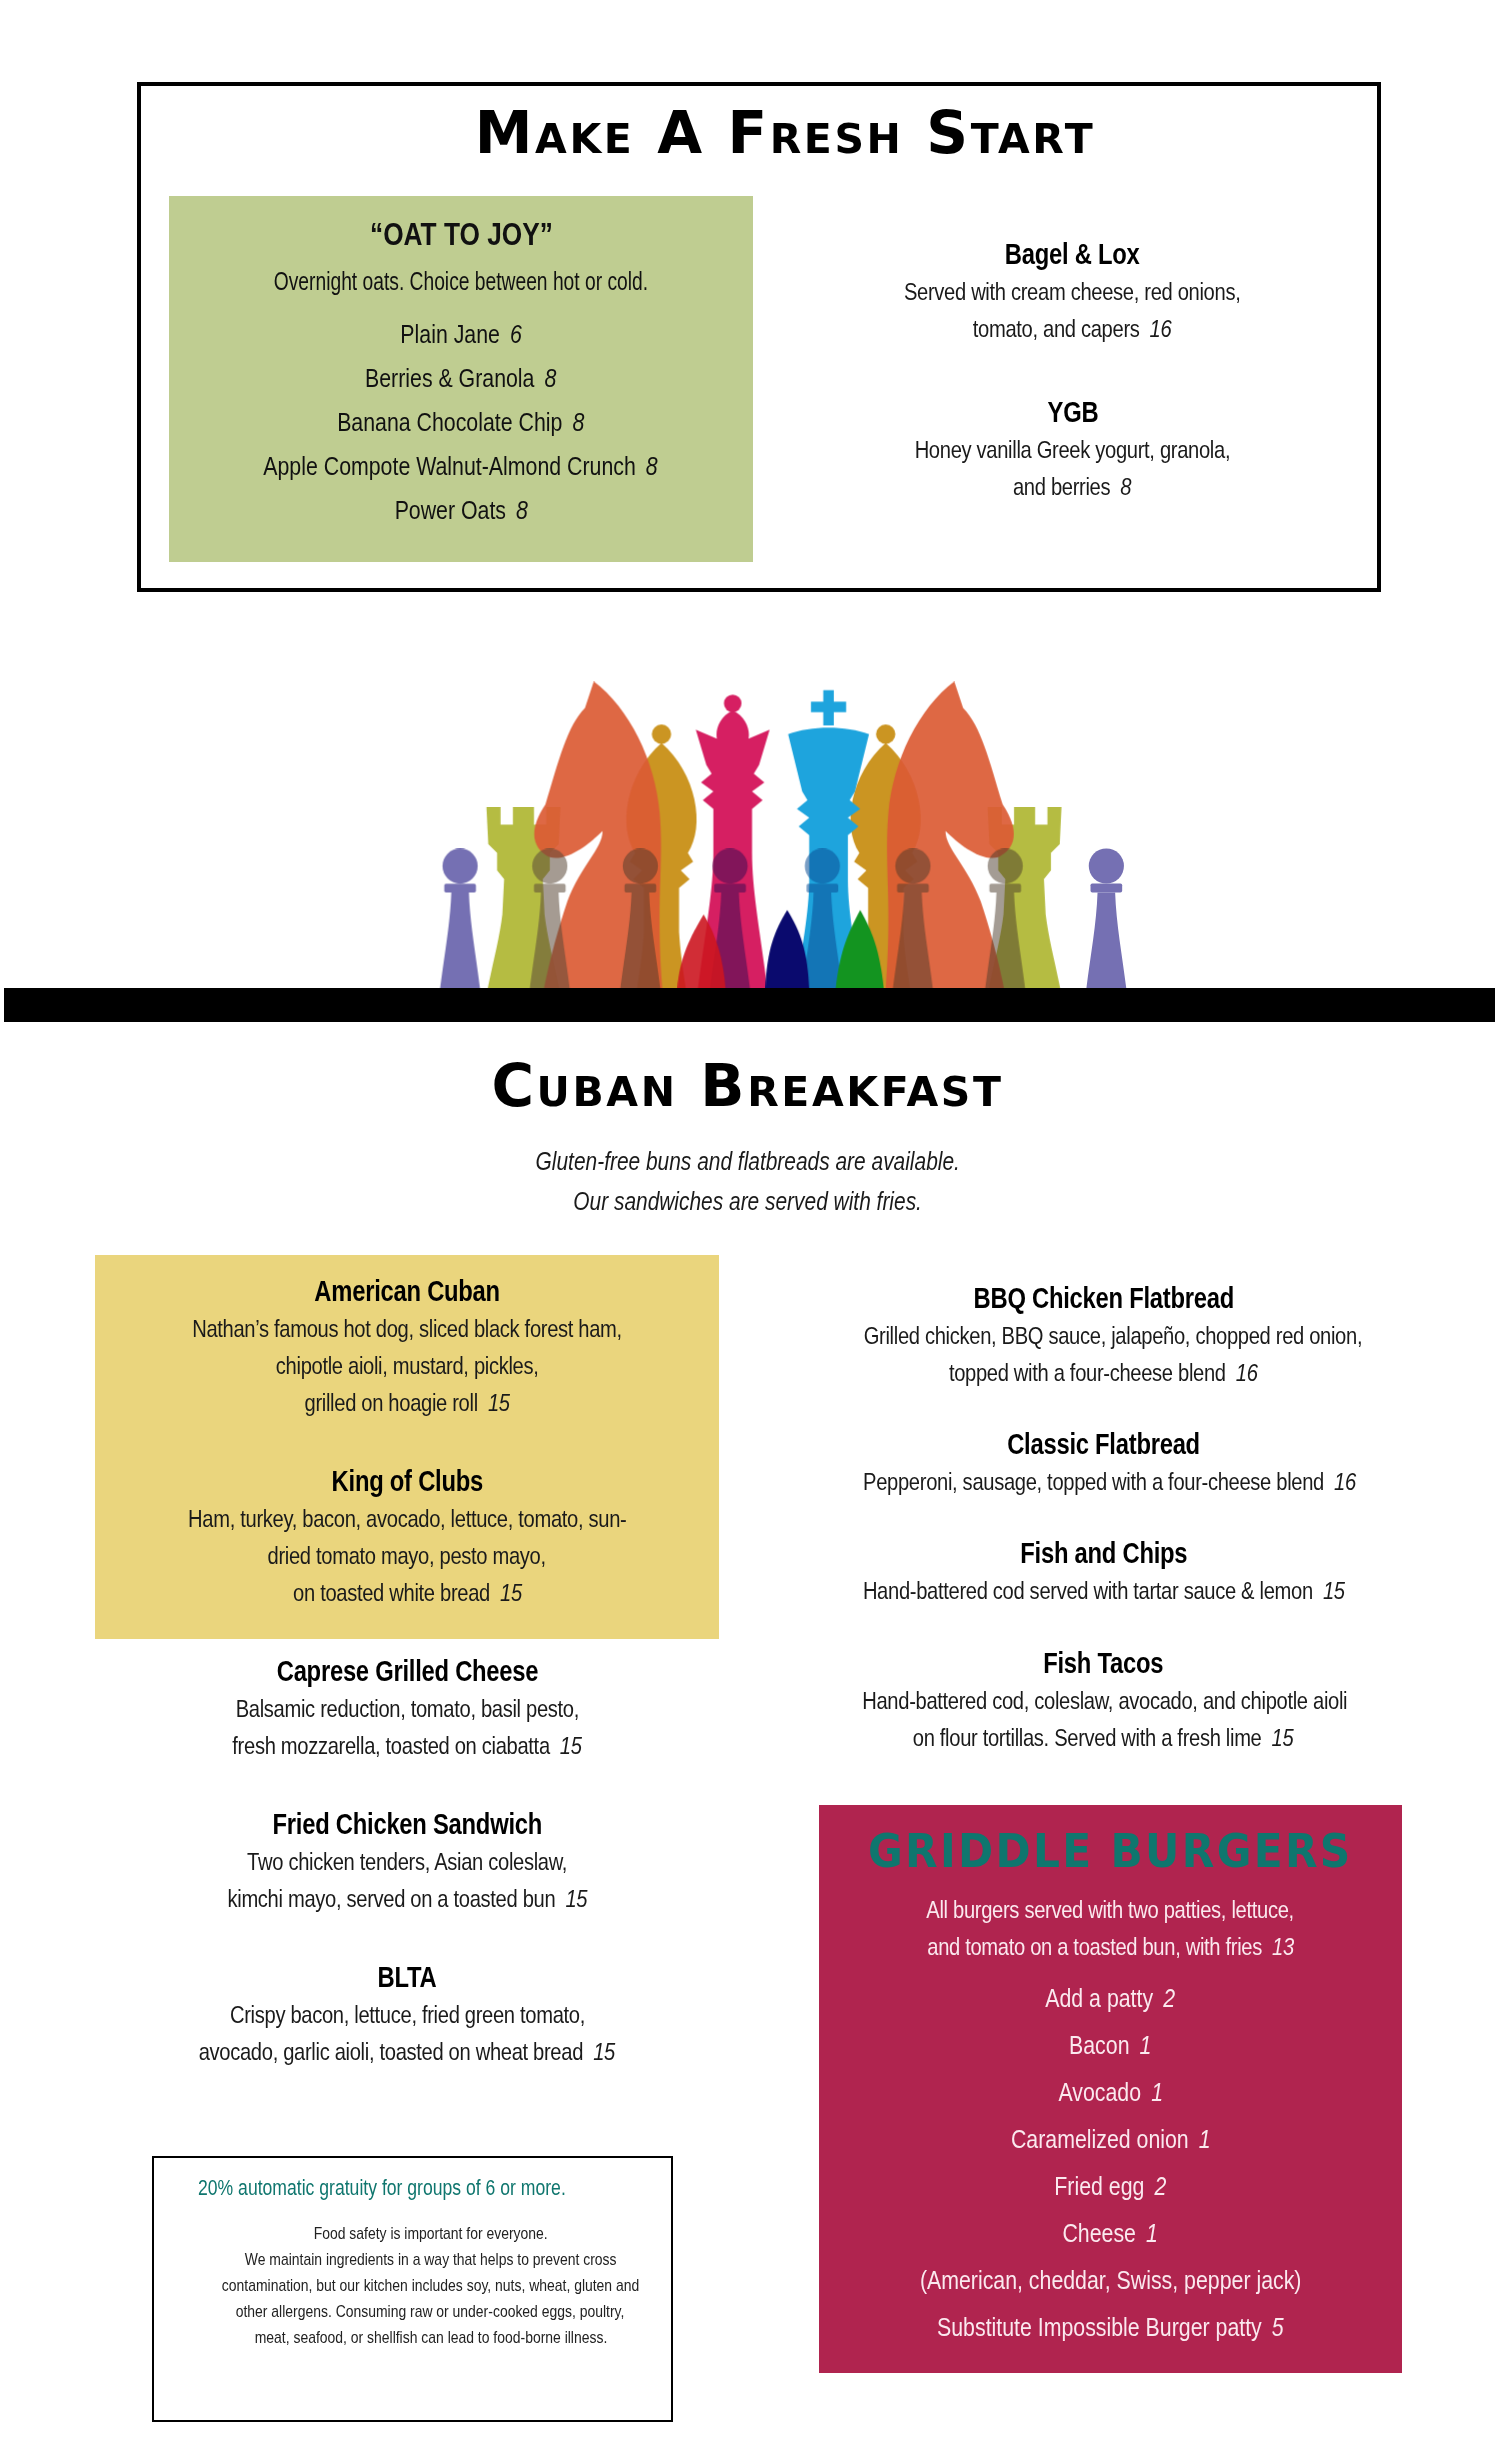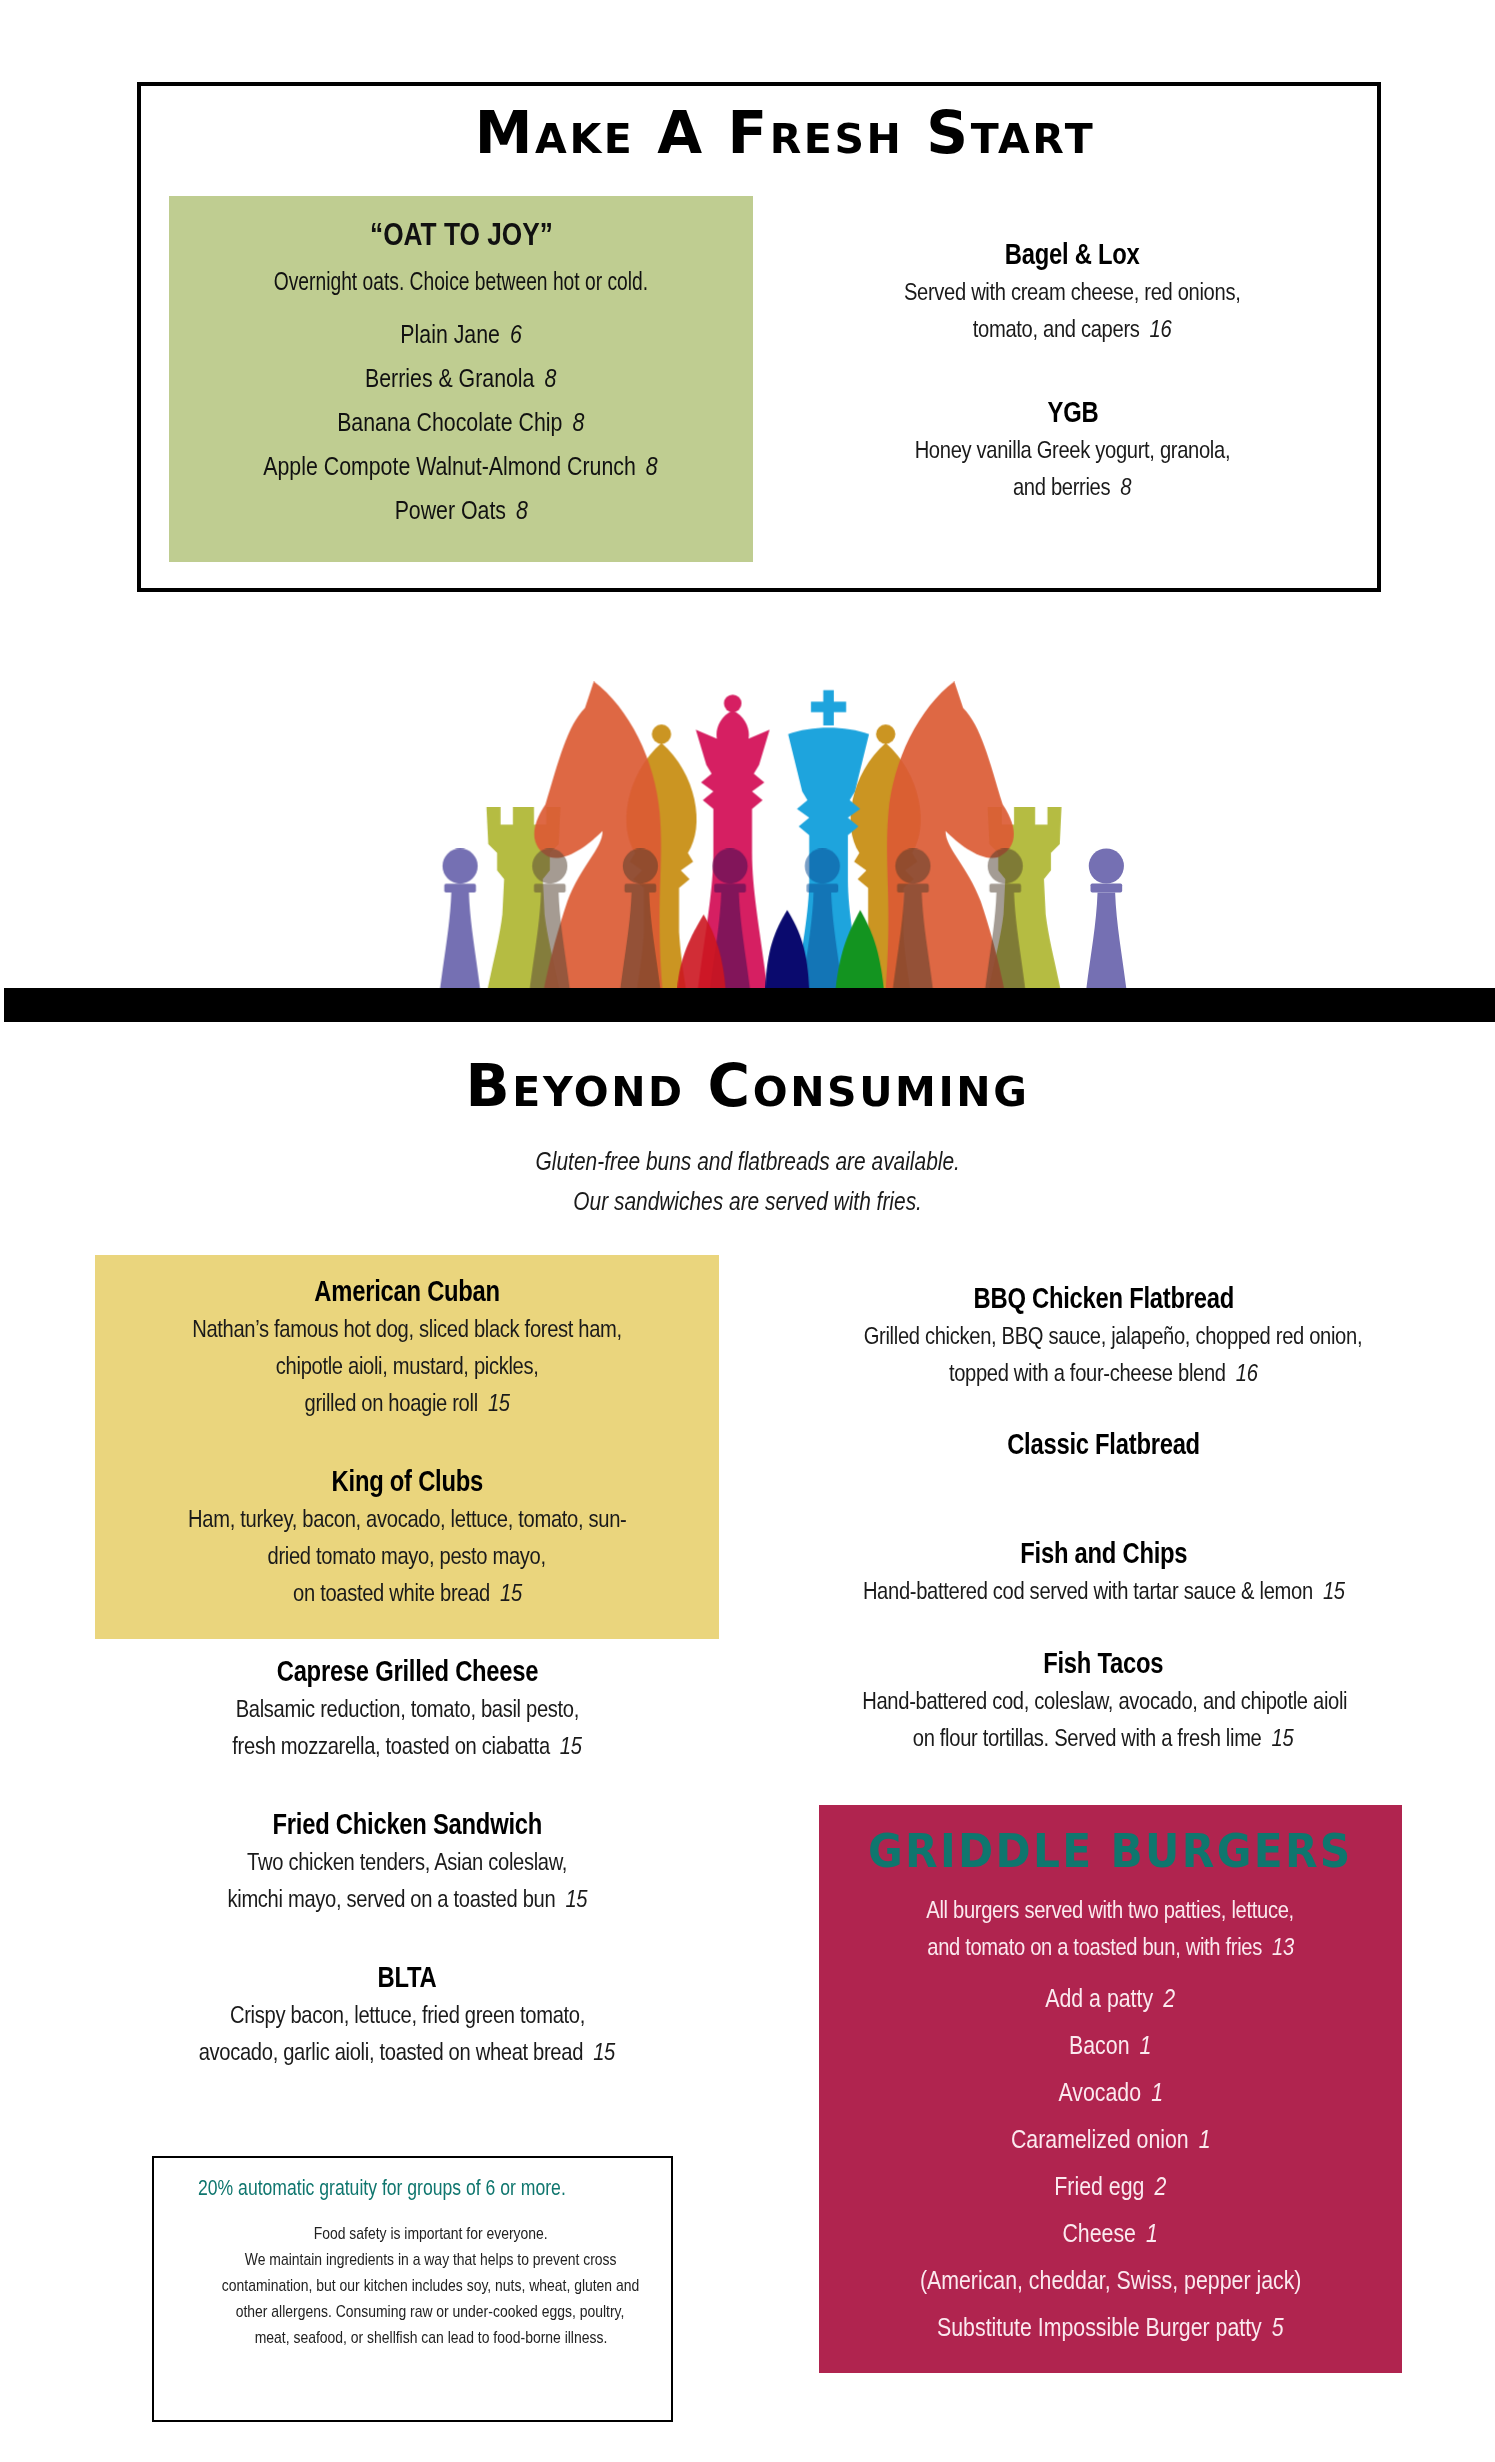--- a/index.html
+++ b/index.html
@@ -125,21 +125,21 @@
     <use href="#pawn" x="935" y="985" fill="#0b4f95" opacity="0.55"></use>
     <use href="#pawn" x="1038" y="985" fill="#4a3a2a" opacity="0.5"></use>
     <use href="#pawn" x="1143" y="985" fill="#4a3a2a" opacity="0.5"></use>
     <path d="M870 1125 C 872 1080, 880 1060, 895 1035 C 910 1060, 918 1080, 920 1125 Z" fill="#0a0a6e"></path>
     <path d="M950 1125 C 955 1080, 965 1060, 978 1035 C 992 1060, 1000 1080, 1005 1125 Z" fill="#139420"></path>
     <path d="M770 1125 C 772 1090, 785 1065, 800 1040 C 815 1065, 822 1090, 825 1125 Z" fill="#cc1620" opacity="0.9"></path>
   </g>
 </svg>
 <div id="black-bar" class="abs"></div>
 
-<div id="beyond-title" class="abs headline">Beyond Consuming</div>
+<div id="beyond-title" class="abs headline">Cuban Breakfast</div>
 <div id="beyond-sub" class="abs center">
   <div><span class="squeeze">Gluten-free buns and flatbreads are available.</span></div>
   <div><span class="squeeze">Our sandwiches are served with fries.</span></div>
 </div>
 
 <div id="yellow-box" class="abs"></div>
 
 <div class="abs lcol center" style="top:1273px;">
   <div class="item-title"><span class="squeeze">American Cuban</span></div>
   <div class="item-desc"><span class="squeeze">Nathan’s famous hot dog, sliced black forest ham,</span></div>
@@ -168,20 +168,21 @@
   <div class="item-desc"><span class="squeeze"><span>avocado, garlic aioli, toasted on wheat bread</span><span class="price">15</span></span></div>
 </div>
 
 <div class="abs rcol center" style="top:1280px;">
   <div class="item-title"><span class="squeeze">BBQ Chicken Flatbread</span></div>
   <div class="item-desc"><span class="squeeze">Grilled chicken, BBQ sauce, jalapeño, chopped red onion,</span></div>
   <div class="item-desc"><span class="squeeze"><span>topped with a four-cheese blend</span><span class="price">16</span></span></div>
 </div>
 <div class="abs rcol center" style="top:1426px;">
   <div class="item-title"><span class="squeeze">Classic Flatbread</span></div>
+  <div class="item-desc"><span class="squeeze"><span>Pepperoni, sausage, topped with a four-cheese blend</span><span class="price">16</span></span></div>
 </div>
 <div class="abs rcol center" style="top:1535px;">
   <div class="item-title"><span class="squeeze">Fish and Chips</span></div>
   <div class="item-desc"><span class="squeeze"><span>Hand-battered cod served with tartar sauce &amp; lemon</span><span class="price">15</span></span></div>
 </div>
 <div class="abs rcol center" style="top:1645px;">
   <div class="item-title"><span class="squeeze">Fish Tacos</span></div>
   <div class="item-desc"><span class="squeeze">Hand-battered cod, coleslaw, avocado, and chipotle aioli</span></div>
   <div class="item-desc"><span class="squeeze"><span>on flour tortillas. Served with a fresh lime</span><span class="price">15</span></span></div>
 </div>

